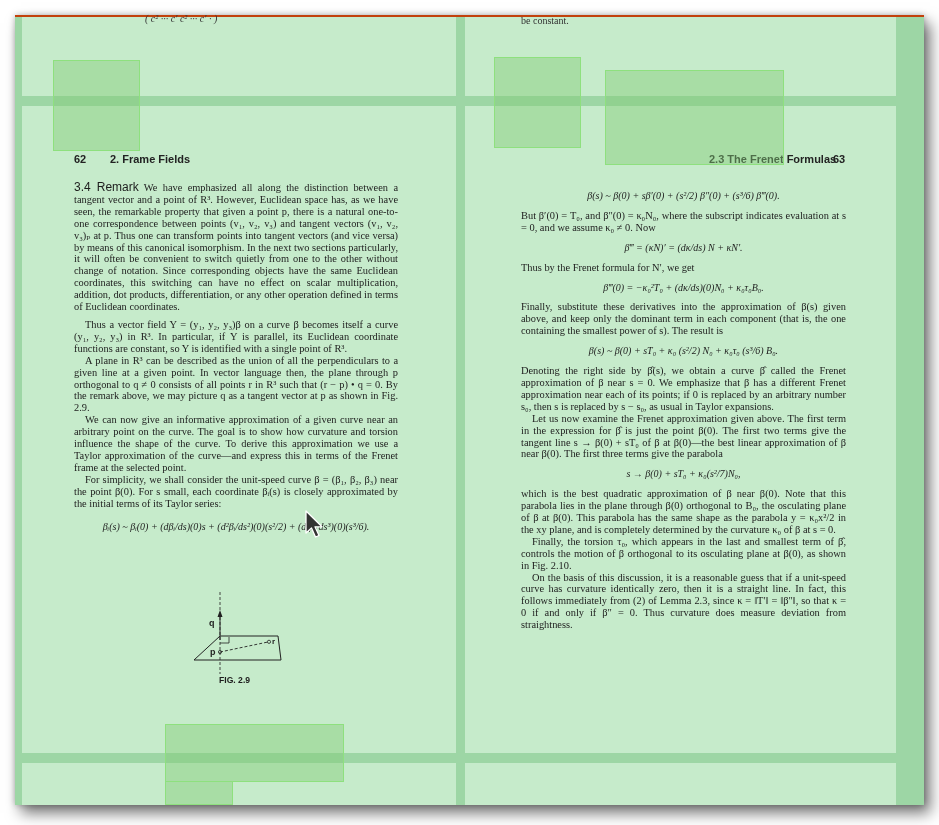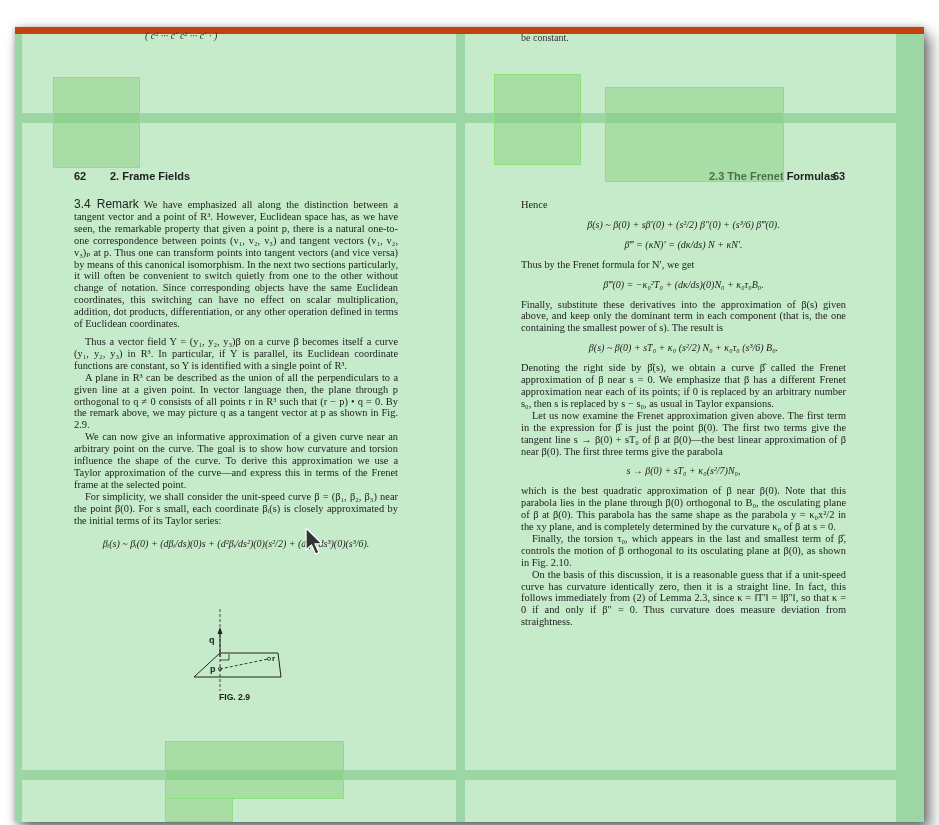--- a/index.html
+++ b/index.html
@@ -1,17 +1,17 @@
 <!DOCTYPE html>
 <html><head>
 <meta charset="utf-8">
 <style>
   html, body { margin:0; padding:0; }
   body { width:939px; height:825px; background:#ffffff; position:relative; overflow:hidden; font-family:"Liberation Serif","DejaVu Serif",serif; color:#1d1d1d; }
-  .window { position:absolute; left:15px; top:15px; width:909px; height:788px; background:#c6ebcb; box-shadow:6px 8px 14px rgba(0,0,0,0.55), 0 0 6px rgba(0,0,0,0.25); border-top:7px solid #c2410c;margin-top:12px; }
+  .window { position:absolute; left:15px; top:15px; width:909px; height:788px; background:#c6ebcb; box-shadow:6px 8px 14px rgba(0,0,0,0.55), 0 0 6px rgba(0,0,0,0.25); border-top:2px solid #c2410c; }
   .band-left { position:absolute; left:0; top:0; width:7px; height:100%; background:#9dd6a5; }
   .band-right { position:absolute; right:0; top:0; width:28px; height:100%; background:#9dd6a5; }
   .band-gutter { position:absolute; left:441px; top:0; width:9px; height:100%; background:#9dd6a5; }
   .band-h { position:absolute; left:7px; right:28px; height:10px; background:#9dd6a5; }
   .hl { position:absolute; background:rgba(130,205,120,0.45); border:1px solid #8ee07e; box-sizing:border-box; }
   .page { position:absolute; font-size:10.4px; line-height:11.9px; text-align:justify; }
   .page p { margin:0; }
   .indent { text-indent:11px; }
   .running { position:absolute; font-family:"Liberation Sans","DejaVu Sans",sans-serif; font-weight:bold; font-size:11px; color:#222; }
   .eq { text-align:center; margin:8px 0 8px 0; font-style:italic; font-size:10px; }
@@ -67,22 +67,22 @@
       <polygon points="1,1 1,23 6.5,18 10.5,27 14,25.5 10,16.8 17,16.8" fill="#333" stroke="#fff" stroke-width="1.3" stroke-linejoin="round"></polygon>
     </svg>
   </div>
 
   <div class="top-frag" style="left:506px; top:-2px; font-style:normal;">be constant.</div>
 
   <div class="running" style="left:694px; top:136px;text-align:right;">2.3   The Frenet Formulas</div>
   <div class="running" style="left:818px; top:136px;">63</div>
 
   <div class="page" style="left:506px; top:165px; width:325px;">
-    <p>Hence</p>
     <div class="eq">β(s) ~ β(0) + sβ′(0) + (s²/2) β″(0) + (s³/6) β‴(0).</div>
+    <p>But β′(0) = T₀, and β″(0) = κ₀N₀, where the subscript indicates evaluation at s = 0, and we assume κ₀ ≠ 0. Now</p>
     <div class="eq">β‴ = (κN)′ = (dκ/ds) N + κN′.</div>
     <p>Thus by the Frenet formula for N′, we get</p>
     <div class="eq">β‴(0) = −κ₀²T₀ + (dκ/ds)(0)N₀ + κ₀τ₀B₀.</div>
     <p>Finally, substitute these derivatives into the approximation of β(s) given above, and keep only the dominant term in each component (that is, the one containing the smallest power of s). The result is</p>
     <div class="eq">β(s) ~ β(0) + sT₀ + κ₀ (s²/2) N₀ + κ₀τ₀ (s³/6) B₀.</div>
     <p>Denoting the right side by β̂(s), we obtain a curve β̂ called the Frenet approximation of β near s = 0. We emphasize that β has a different Frenet approximation near each of its points; if 0 is replaced by an arbitrary number s₀, then s is replaced by s − s₀, as usual in Taylor expansions.</p>
     <p class="indent">Let us now examine the Frenet approximation given above. The first term in the expression for β̂ is just the point β(0). The first two terms give the tangent line s → β(0) + sT₀ of β at β(0)—the best linear approximation of β near β(0). The first three terms give the parabola</p>
     <div class="eq">s → β(0) + sT₀ + κ₀(s²/7)N₀,</div>
     <p>which is the best quadratic approximation of β near β(0). Note that this parabola lies in the plane through β(0) orthogonal to B₀, the osculating plane of β at β(0). This parabola has the same shape as the parabola y = κ₀x²/2 in the xy plane, and is completely determined by the curvature κ₀ of β at s = 0.</p>
     <p class="indent">Finally, the torsion τ₀, which appears in the last and smallest term of β̂, controls the motion of β orthogonal to its osculating plane at β(0), as shown in Fig. 2.10.</p>

